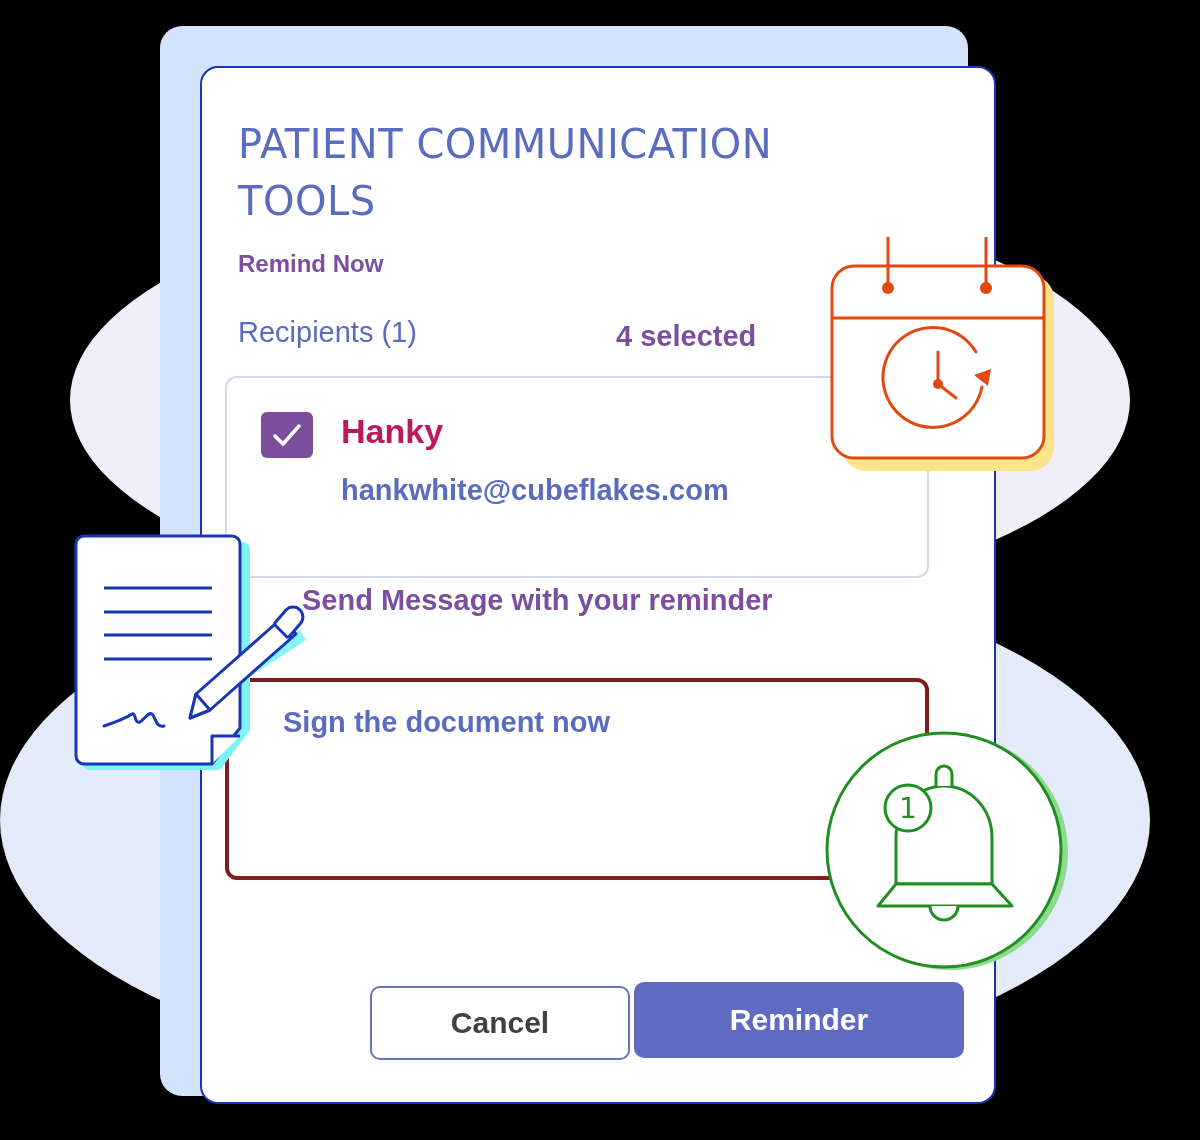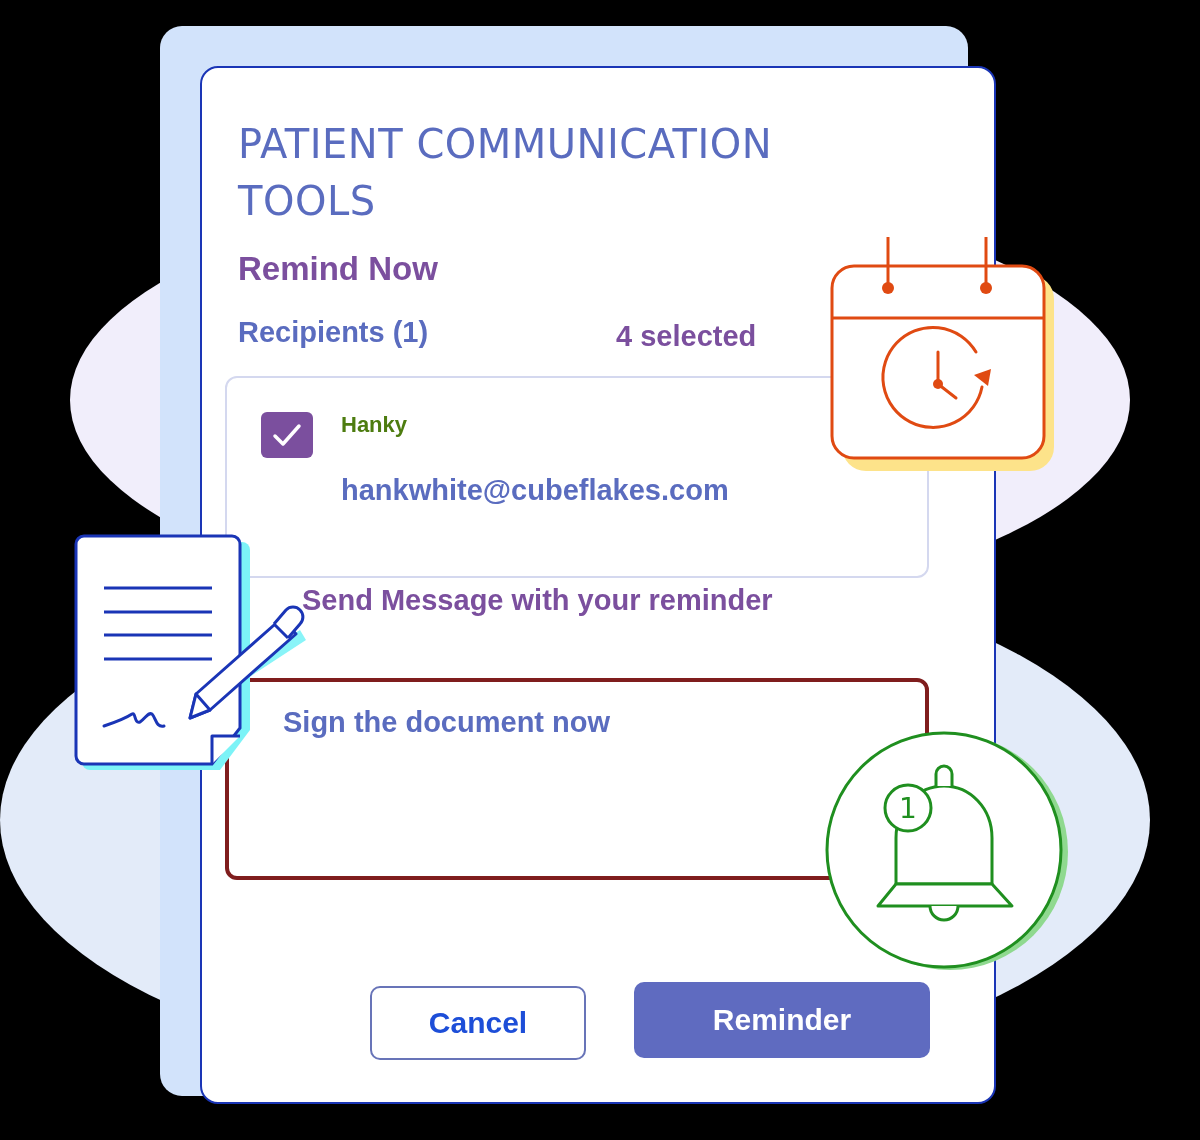--- a/index.html
+++ b/index.html
@@ -20,42 +20,42 @@
     background:#ffffff; border:2px solid #1a35b6; border-radius:18px;
     box-sizing:border-box;
   }
   .title {
     position:absolute; left:36px; top:48px; width:640px;
     font-family:"DejaVu Sans", sans-serif;
     font-size:40px; line-height:57px; color:#5a6cbf; letter-spacing:0.5px;
   }
   .subtitle {
     position:absolute; left:36px; top:182px;
-    font-size:33px; font-weight:bold; color:#7b4f9e;text-align:right;
+    font-size:24px; font-weight:bold; color:#7b4f9e;text-align:right;
   }
   .recipients-label {
     position:absolute; left:36px; top:248px;
-    font-size:29px; font-weight:bold; color:#5a6cbf;
+    font-size:29px; font-weight:normal; color:#5a6cbf;
   }
   .selected-count {
     position:absolute; left:414px; top:252px;
     font-size:29px; font-weight:bold; color:#7b4f9e;
   }
   .recipient-box {
     position:absolute; left:23px; top:308px; width:704px; height:202px;
     border:2px solid #d4d8ef; border-radius:12px; box-sizing:border-box;
   }
   .checkbox {
     position:absolute; left:34px; top:34px; width:52px; height:46px;
     background:#7b4f9e; border-radius:6px;
     display:flex; align-items:center; justify-content:center;
   }
   .recipient-name {
     position:absolute; left:114px; top:34px;
-    font-size:22px; font-weight:bold; color:#4d7c0f;
+    font-size:34px; font-weight:bold; color:#be185d;
   }
   .recipient-email {
     position:absolute; left:114px; top:96px;
     font-size:29px; font-weight:bold; color:#5a6cbf;
   }
   .message-label {
     position:absolute; left:100px; top:516px;
     font-size:29px; font-weight:bold; color:#7b4f9e;
   }
   .message-box {
@@ -66,25 +66,25 @@
   .message-text {
     position:absolute; left:54px; top:24px;
     font-size:29px; font-weight:bold; color:#5a6cbf;
   }
   .btn {
     position:absolute; box-sizing:border-box; border-radius:10px;
     display:flex; align-items:center; justify-content:center;
     font-size:30px; font-weight:bold; cursor:pointer;
   }
   .btn-cancel {
-    left:168px; top:918px; width:216px; height:74px;
-    background:#ffffff; border:2px solid #6874b8; color:#1d4ed8;
+    left:168px; top:918px; width:260px; height:74px;
+    background:#ffffff; border:2px solid #6874b8; color:#404040;
   }
   .btn-reminder {
-    left:432px; top:914px; width:296px; height:76px;
+    left:432px; top:914px; width:330px; height:76px;
     background:#5f6bc0; color:#ffffff; border:none;
   }
   .sticker { position:absolute; }
 </style>
 </head>
 <body>
 
 <div class="blob blob-top"></div>
 <div class="blob blob-bottom"></div>
 <div class="back-card"></div>

